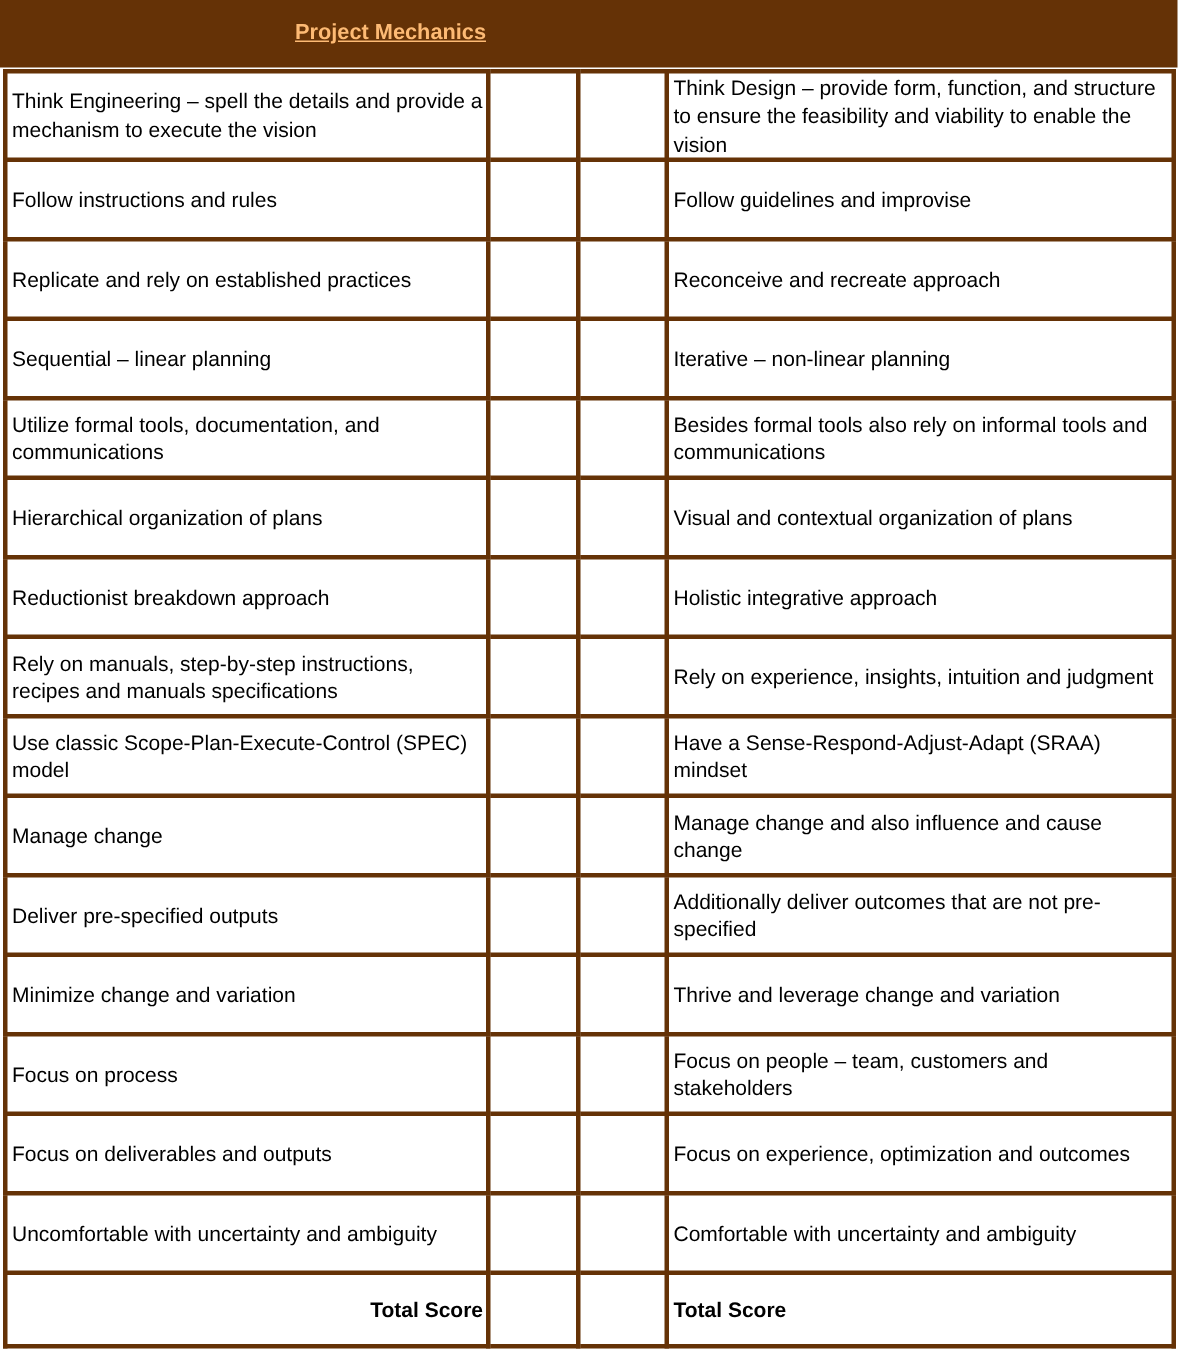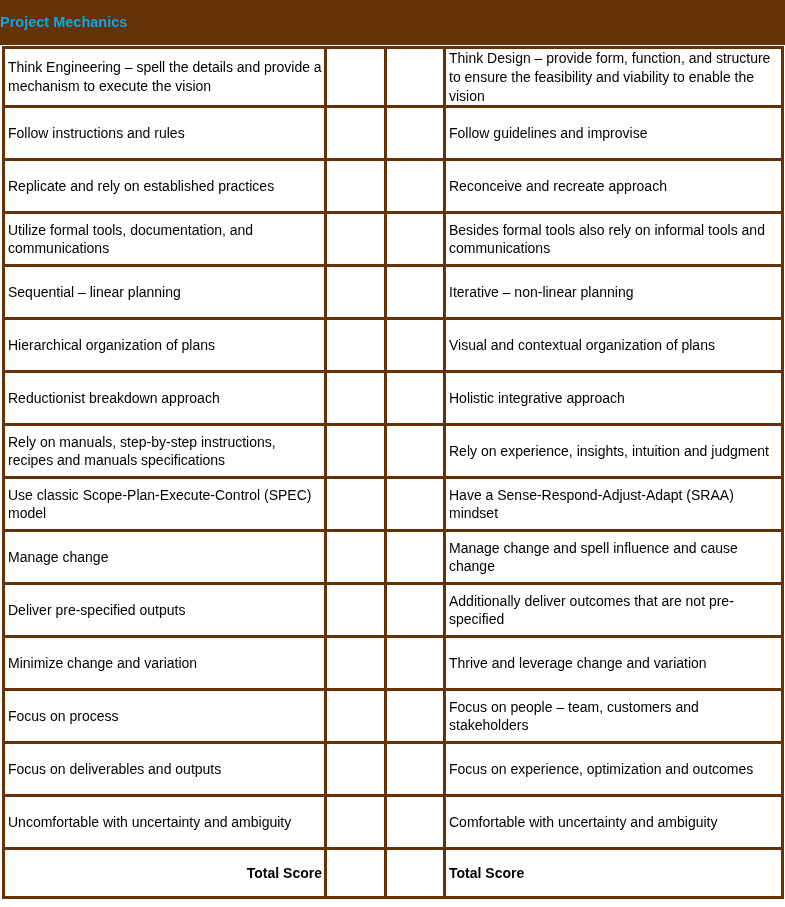--- a/index.html
+++ b/index.html
@@ -26,26 +26,27 @@
     position: absolute;
     left: 0;
     top: 0;
     width: 785px;
     height: 45px;
     background: #653206;
     display: flex;
     align-items: center;
   }
   .header-cell {
-    color: #0ea5e9;
+    color: #fdba74;
     font-weight: bold;
     font-size: 14.5px;
-    text-align: left;
+    text-align: right;
     line-height: 45px;
     white-space: nowrap;
+    text-decoration: underline;
   }
   .header-cell.left  { width: 324px; }
   .header-cell.mid   { width: 120px; }
   .header-cell.right { width: 341px; }
 
   
   table.grid {
     position: absolute;
     left: 2px;
     top: 46px;
@@ -116,32 +117,32 @@
           <td class="score-cell"></td>
           <td>Follow guidelines and improvise</td>
         </tr>
         <tr>
           <td style="height:50px">Replicate and rely on established practices</td>
           <td class="score-cell"></td>
           <td class="score-cell"></td>
           <td>Reconceive and recreate approach</td>
         </tr>
         <tr>
+          <td style="height:50px">Sequential – linear planning</td>
+          <td class="score-cell"></td>
+          <td class="score-cell"></td>
+          <td>Iterative – non-linear planning</td>
+        </tr>
+        <tr>
           <td style="height:50px">Utilize formal tools, documentation, and communications</td>
           <td class="score-cell"></td>
           <td class="score-cell"></td>
           <td>Besides formal tools also rely on informal tools and communications</td>
         </tr>
         <tr>
-          <td style="height:50px">Sequential – linear planning</td>
-          <td class="score-cell"></td>
-          <td class="score-cell"></td>
-          <td>Iterative – non-linear planning</td>
-        </tr>
-        <tr>
           <td style="height:50px">Hierarchical organization of plans</td>
           <td class="score-cell"></td>
           <td class="score-cell"></td>
           <td>Visual and contextual organization of plans</td>
         </tr>
         <tr>
           <td style="height:50px">Reductionist breakdown approach</td>
           <td class="score-cell"></td>
           <td class="score-cell"></td>
           <td>Holistic integrative approach</td>
@@ -155,21 +156,21 @@
         <tr>
           <td style="height:50px">Use classic Scope-Plan-Execute-Control (SPEC) model</td>
           <td class="score-cell"></td>
           <td class="score-cell"></td>
           <td>Have a Sense-Respond-Adjust-Adapt (SRAA) mindset</td>
         </tr>
         <tr>
           <td style="height:50px">Manage change</td>
           <td class="score-cell"></td>
           <td class="score-cell"></td>
-          <td>Manage change and spell influence and cause change</td>
+          <td>Manage change and also influence and cause change</td>
         </tr>
         <tr>
           <td style="height:50px">Deliver pre-specified outputs</td>
           <td class="score-cell"></td>
           <td class="score-cell"></td>
           <td>Additionally deliver outcomes that are not pre-specified</td>
         </tr>
         <tr>
           <td style="height:50px">Minimize change and variation</td>
           <td class="score-cell"></td>

